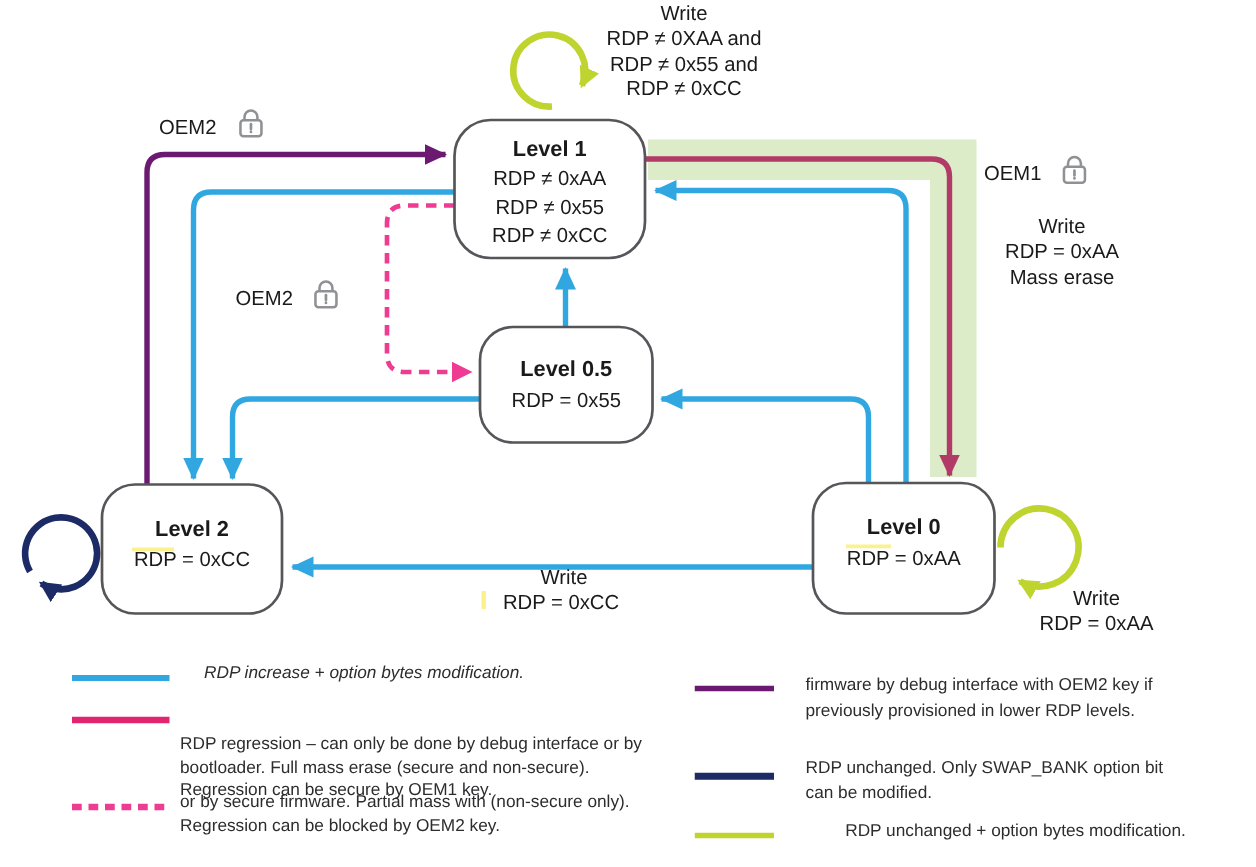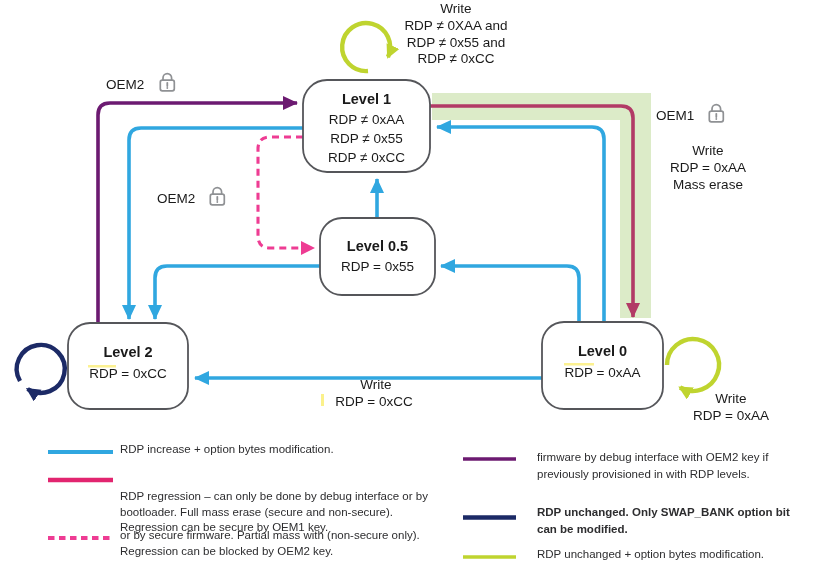--- a/index.html
+++ b/index.html
@@ -113,21 +113,21 @@
 
     <text x="731" y="403" text-anchor="middle" font-size="13.5">Write</text>
     <text x="731" y="420" text-anchor="middle" font-size="13.5">RDP = 0xAA</text>
   </svg>
 
   <div>
 
     <svg class="legend-swatch" style="left:48px;top:449px;" width="66" height="6">
       <line x1="0" y1="3" x2="65" y2="3" stroke-width="4" stroke="#30a7e0"></line>
     </svg>
-    <div class="legend-text" style="left:120px;top:442px;width:350px;">
+    <div class="legend-text" style="left:136px;top:442px;width:350px;font-style:italic;">
       <div>RDP increase + option bytes modification.</div>
     </div>
 
     <svg class="legend-swatch" style="left:48px;top:477px;" width="66" height="6">
       <line x1="0" y1="3" x2="65" y2="3" stroke-width="4.4" stroke="#e2256f"></line>
     </svg>
     <div class="legend-text" style="left:120px;top:489px;width:360px;">
       <div>RDP regression – can only be done by debug interface or by</div>
       <div>bootloader. Full mass erase (secure and non-secure).</div>
       <div>Regression can be secure by OEM1 key.</div>
@@ -139,32 +139,32 @@
     <div class="legend-text" style="left:120px;top:528px;width:370px;">
       <div>or by secure firmware. Partial mass with (non-secure only).</div>
       <div>Regression can be blocked by OEM2 key.</div>
     </div>
 
     <svg class="legend-swatch" style="left:463px;top:456px;" width="54" height="6">
       <line x1="0" y1="3" x2="53" y2="3" stroke-width="3.6" stroke="#6c1a71"></line>
     </svg>
     <div class="legend-text" style="left:537px;top:449px;width:280px;line-height:16.5px;">
       <div>firmware by debug interface with OEM2 key if</div>
-      <div>previously provisioned in with RDP levels.</div>
+      <div>previously provisioned in lower RDP levels.</div>
     </div>
 
     <svg class="legend-swatch" style="left:463px;top:514px;" width="54" height="7">
       <line x1="0" y1="3.5" x2="53" y2="3.5" stroke-width="4.6" stroke="#1c2a66"></line>
     </svg>
-    <div class="legend-text" style="left:537px;top:504px;width:280px;line-height:16.5px;font-weight:bold;">
+    <div class="legend-text" style="left:537px;top:504px;width:280px;line-height:16.5px;">
       <div>RDP unchanged. Only SWAP_BANK option bit</div>
       <div>can be modified.</div>
     </div>
 
     <svg class="legend-swatch" style="left:463px;top:554px;" width="54" height="6">
       <line x1="0" y1="3" x2="53" y2="3" stroke-width="3.6" stroke="#bfd42f"></line>
     </svg>
-    <div class="legend-text" style="left:537px;top:547px;width:280px;">
+    <div class="legend-text" style="left:537px;top:547px;width:280px;text-align:center;">
       <div>RDP unchanged + option bytes modification.</div>
     </div>
 
   </div>
 </div>
 
 </body></html>

